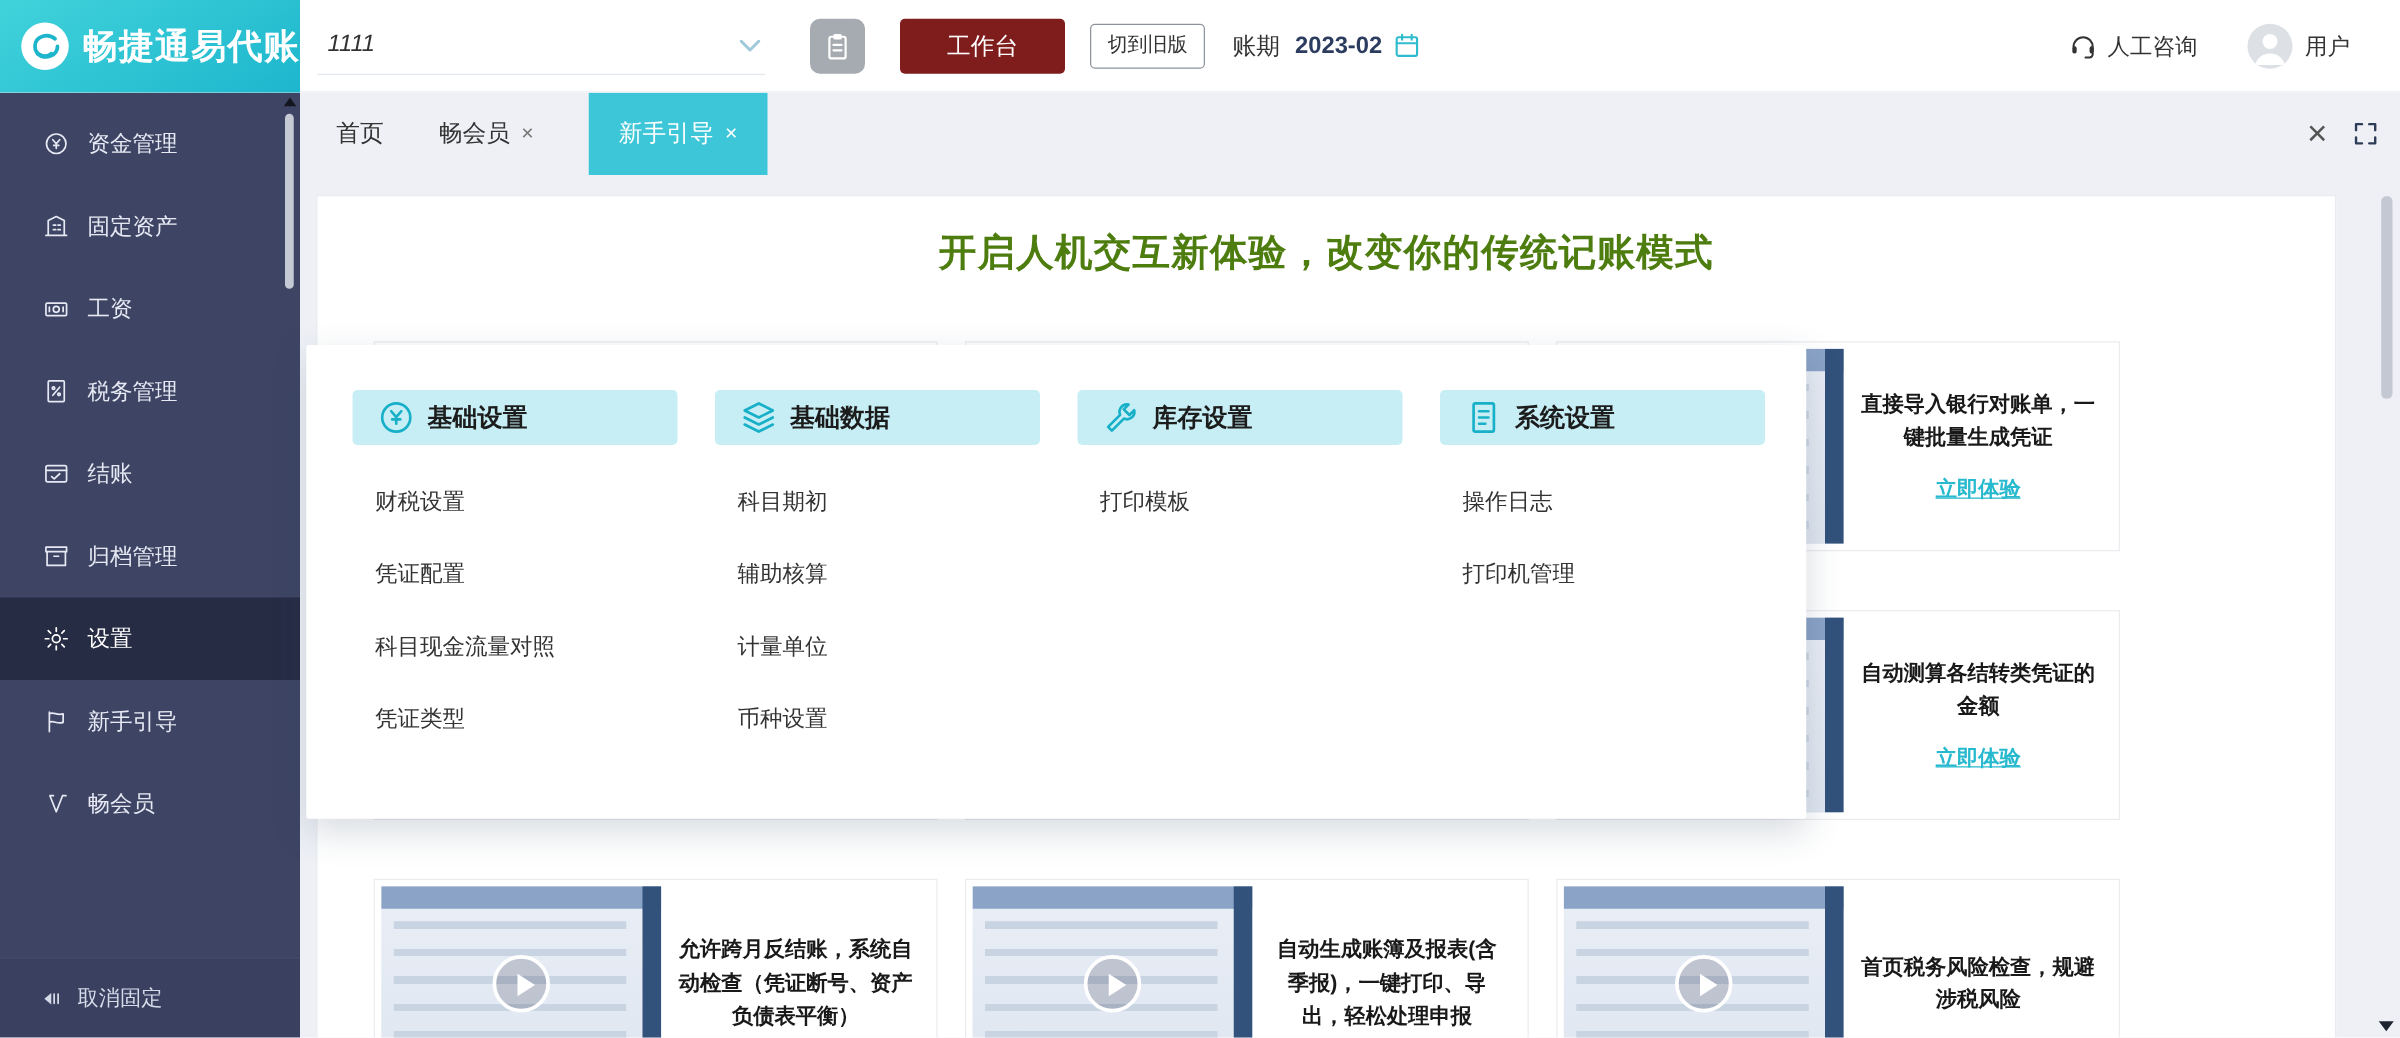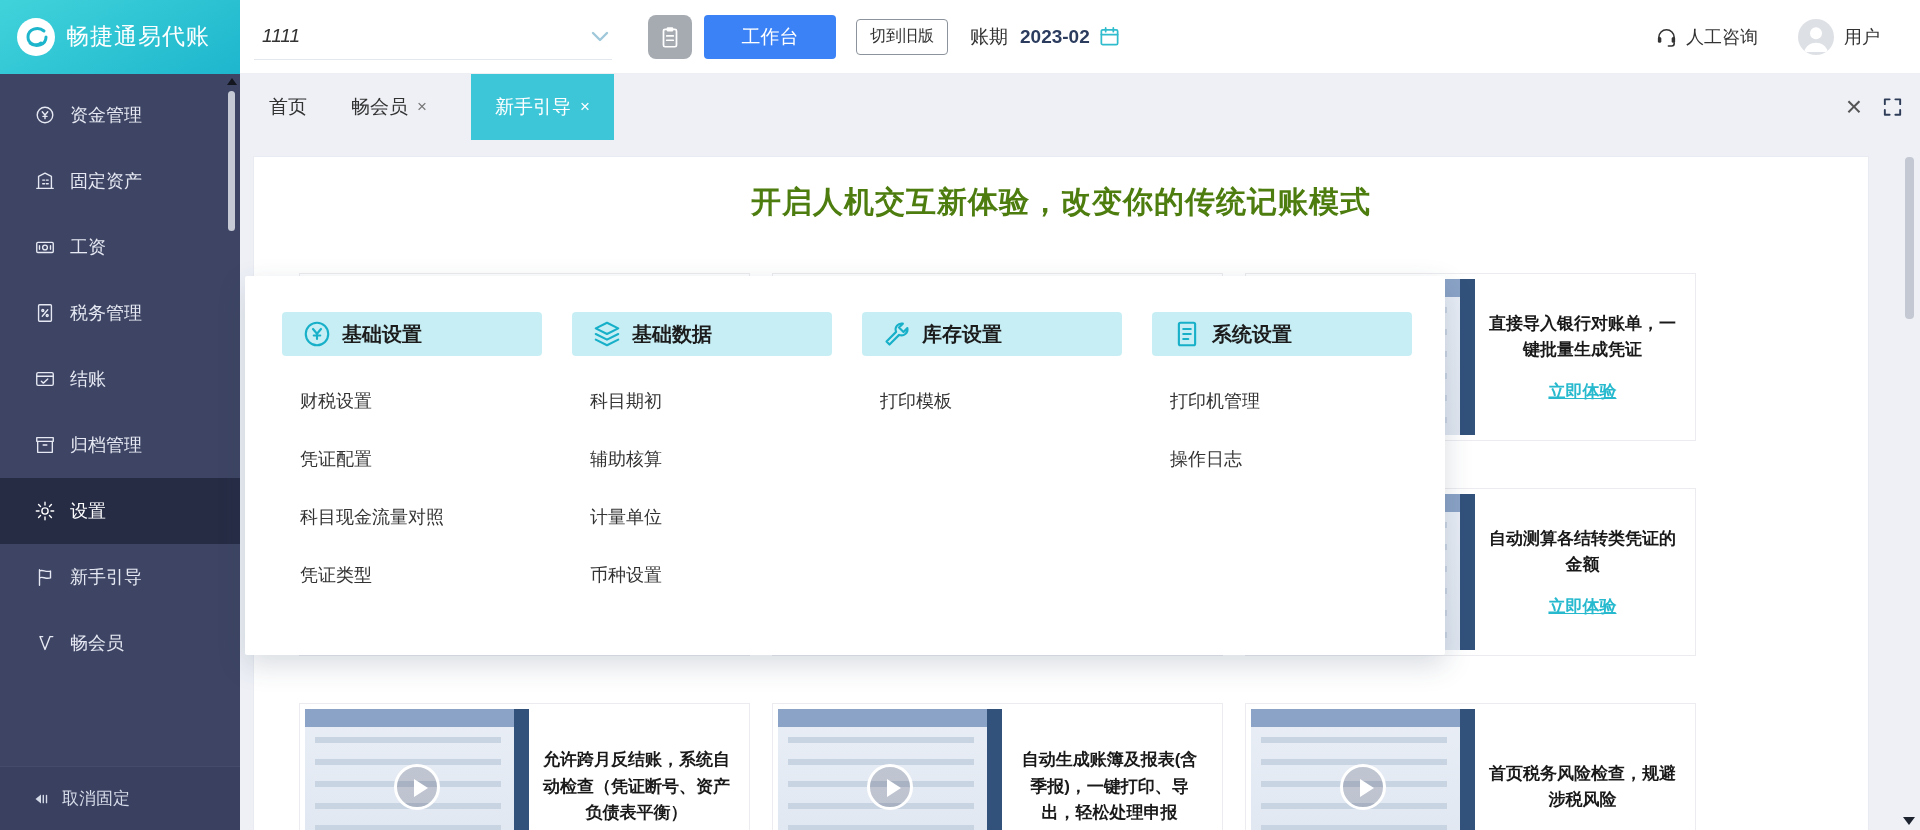--- a/index.html
+++ b/index.html
@@ -3,26 +3,26 @@
 <meta charset="utf-8">
 <style>
   * { margin:0; padding:0; box-sizing:border-box; }
   html,body { width:1920px; height:830px; overflow:hidden; }
   body { position:relative; background:#eef0f6; font-family:"Liberation Sans","DejaVu Sans",sans-serif; color:#333; }
   svg { display:block; }
 
   
   .header { position:absolute; left:0; top:0; right:0; height:74px; background:#fff; display:flex; align-items:center; z-index:30; border-bottom:1px solid #edeff3; }
   .logo { width:240px; height:74px; background:linear-gradient(150deg,#41d3db,#1db6cd); display:flex; align-items:center; gap:10px; padding-left:16px; flex:none; }
-  .brand-text { color:#fff; font-size:23px; font-weight:normal; letter-spacing:1px; }
+  .brand-text { color:#fff; font-size:28px; font-weight:bold; letter-spacing:1px; }
   .h-main { flex:1; display:flex; align-items:center; height:100%; }
   .select { margin-left:14px; width:358px; height:46px; display:flex; align-items:center; justify-content:space-between; border-bottom:1px solid #e3e8ee; cursor:pointer; }
   .select .val { font-size:19px; color:#333; padding-left:8px;font-style:italic; }
   .clip-btn { margin-left:36px; width:44px; height:44px; background:#a6abb2; border-radius:8px; display:flex; align-items:center; justify-content:center; cursor:pointer; }
-  .wb-btn { margin-left:12px; min-width:132px; height:44px; background:#3b82f6; border-radius:4px; color:#fff; font-size:19px; display:flex; align-items:center; justify-content:center; cursor:pointer; }
+  .wb-btn { margin-left:28px; min-width:132px; height:44px; background:#7f1d1d; border-radius:4px; color:#fff; font-size:19px; display:flex; align-items:center; justify-content:center; cursor:pointer; }
   .old-btn { margin-left:20px; height:36px; padding:0 13px; border:1px solid #8d939c; border-radius:4px; background:#fff; font-size:16px; color:#333; display:flex; align-items:center; cursor:pointer; }
   .period-label { margin-left:22px; font-size:19px; color:#333; }
   .date-field { margin-left:12px; height:44px; display:flex; align-items:center; gap:8px; cursor:pointer; }
   .date-field .val { font-size:19px; font-weight:bold; color:#2b3c5e; }
   .h-right { margin-left:auto; display:flex; align-items:center; gap:40px; padding-right:40px; }
   .support { display:flex; align-items:center; gap:8px; font-size:18px; color:#333; cursor:pointer; }
   .user { display:flex; align-items:center; gap:10px; font-size:18px; color:#333; cursor:pointer; }
   .avatar { width:36px; height:36px; border-radius:50%; background:#dde0e5; display:flex; align-items:center; justify-content:center; overflow:hidden; }
 
   
@@ -426,22 +426,22 @@
         <div class="m-head">
           <span class="m-icon">
             <svg viewBox="0 0 24 24">
               <rect x="5.5" y="3" width="13" height="18" rx="1.2"></rect>
               <path d="M9 8h6M9 12h6M9 16h4"></path>
             </svg>
           </span>
           <span class="m-title">系统设置</span>
         </div>
         <div class="m-list">
+          <div class="m-item">操作日志</div>
           <div class="m-item">打印机管理</div>
-          <div class="m-item">操作日志</div>
         </div>
       </div>
     </div>
 </div>
 
 <div class="main-scroll">
   <div class="m-thumb"></div>
   <div class="m-down"></div>
 </div>
 

